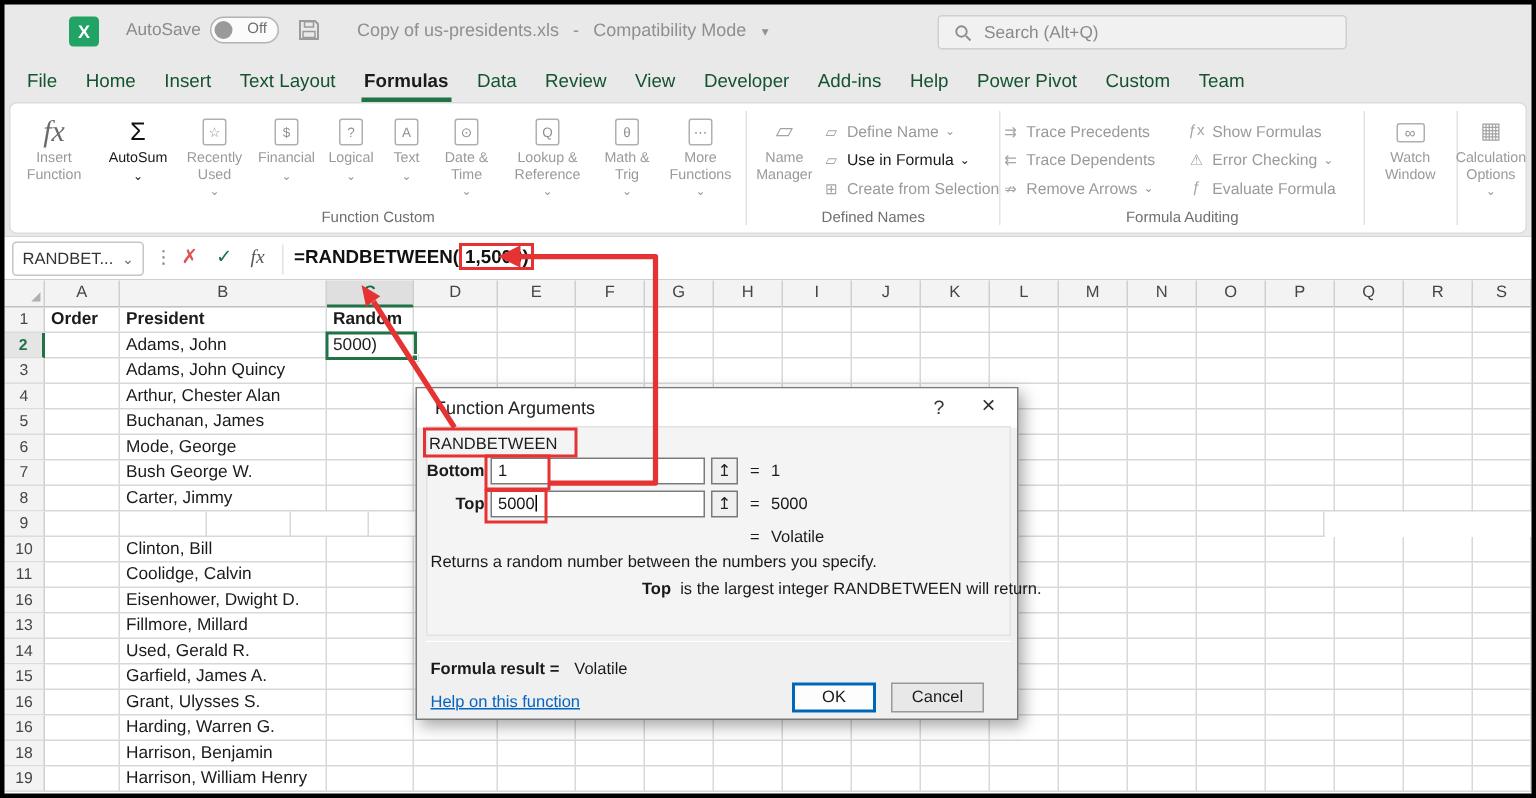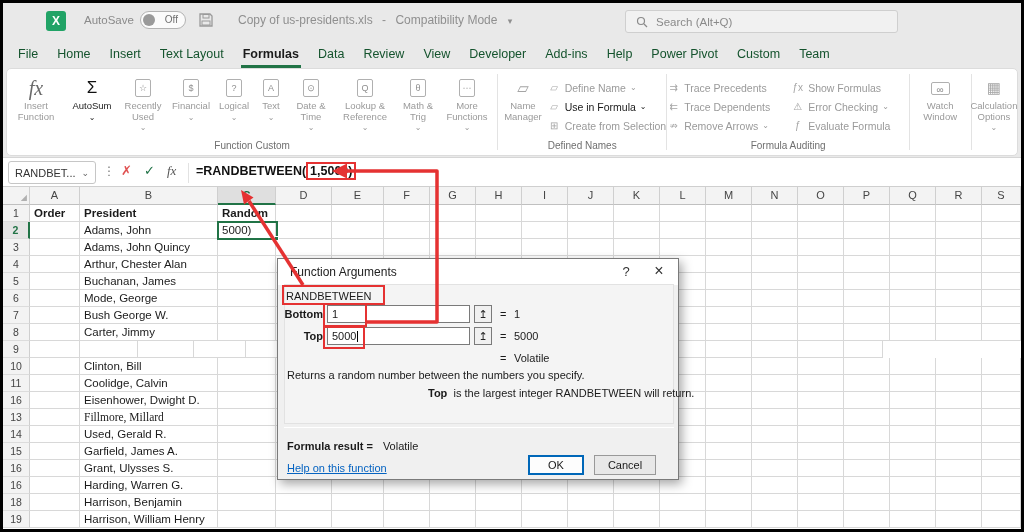--- a/index.html
+++ b/index.html
@@ -645,21 +645,21 @@
           <div class="cell" style="width: 46px;"></div>
           <div class="cell" style="width: 46px;"></div>
           <div class="cell" style="width: 46px;"></div>
           <div class="cell" style="width: 46px;"></div>
           <div class="cell" style="width: 46px;"></div>
           <div class="cell" style="width: 39px;"></div>
         </div>
         <div class="grow">
           <div class="g">13</div>
           <div class="cell" style="width: 50px;"></div>
-          <div class="cell" style="width: 138px; font-family: Liberation Serif, serif;">Fillmore, Millard</div>
+          <div class="cell" style="width: 138px;">Fillmore, Millard</div>
           <div class="cell" style="width: 58px;"></div>
           <div class="cell" style="width: 56px;"></div>
           <div class="cell" style="width: 52px;"></div>
           <div class="cell" style="width: 46px;"></div>
           <div class="cell" style="width: 46px;"></div>
           <div class="cell" style="width: 46px;"></div>
           <div class="cell" style="width: 46px;"></div>
           <div class="cell" style="width: 46px;"></div>
           <div class="cell" style="width: 46px;"></div>
           <div class="cell" style="width: 46px;"></div>

